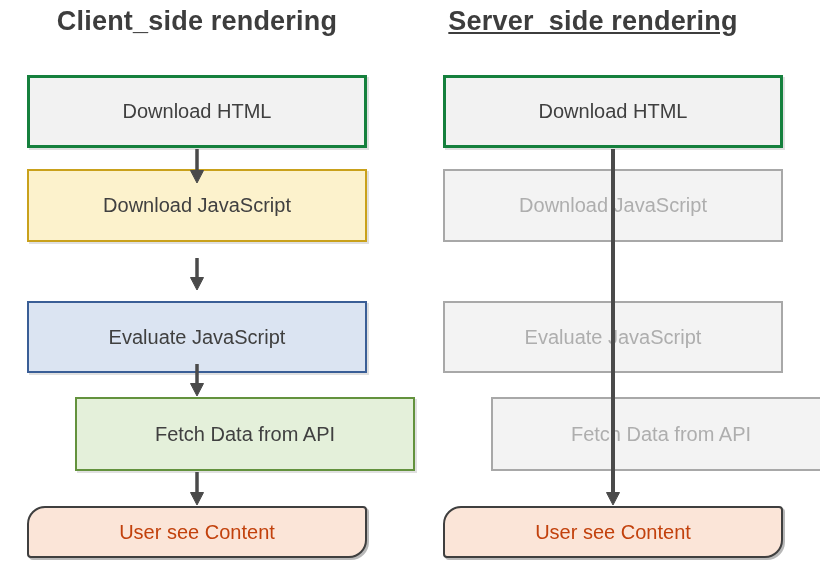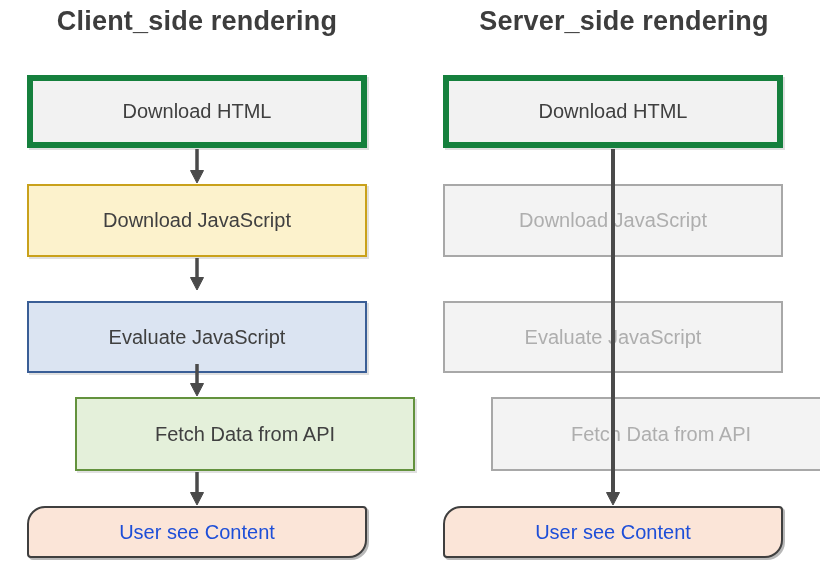--- a/index.html
+++ b/index.html
@@ -19,46 +19,46 @@
     top: 6px;
     width: 340px;
     text-align: center;
     font-size: 27px;
     font-weight: 600;
     color: #3d3d3d;
     letter-spacing: 0.2px;
     white-space: nowrap;
   }
   #title-left  { left: 27px; }
-  #title-right { left: 454px; }
+  #title-right { left: 423px; text-decoration: underline; }
 
   .box {
     position: absolute;
     width: 340px;
     box-sizing: border-box;
     display: flex;
     align-items: center;
     justify-content: center;
     font-size: 20px;
     color: #404040;
     text-align: center;
     z-index: 1;
   }
   .col-left  .box { left: 27px; }
   .col-right .box { left: 443px; }
 
   .row-1 { top: 75px;  height: 73px; }
-  .row-2 { top: 184px; height: 73px; }
+  .row-2 { top: 169px; height: 73px; }
   .row-3 { top: 301px; height: 72px; }
   .row-4 { top: 397px; height: 74px; margin-left: 48px; }
   .row-5 { top: 506px; height: 52px; }
 
   .gray-active {
     background: #f2f2f2;
-    border: 6px solid #15803d;
+    border: 3px solid #15803d;
     box-shadow: 2px 2px 0 rgba(0,0,0,0.12);
   }
   .yellow {
     background: #fcf2cc;
     border: 2px solid #c9a11b;
     box-shadow: 2px 2px 0 rgba(0,0,0,0.12);
   }
   .blue {
     background: #dbe4f2;
     border: 2px solid #3a5e96;
@@ -72,21 +72,21 @@
   .gray-inactive {
     background: #f3f3f3;
     border: 2px solid #a8a8a8;
     color: #aeaeae;
   }
   .terminal {
     background: #fbe5d8;
     border: 2px solid #3f3f3f;
     border-radius: 18px 4px 18px 4px;
     box-shadow: 2px 2px 0 rgba(0,0,0,0.28);
-    color: #1d4ed8;
+    color: #c2410c;
   }
 
   #connector-overlay {
     position: absolute;
     top: 0; left: 0;
     width: 820px;
     height: 561px;
     z-index: 3;
     pointer-events: none;
   }

